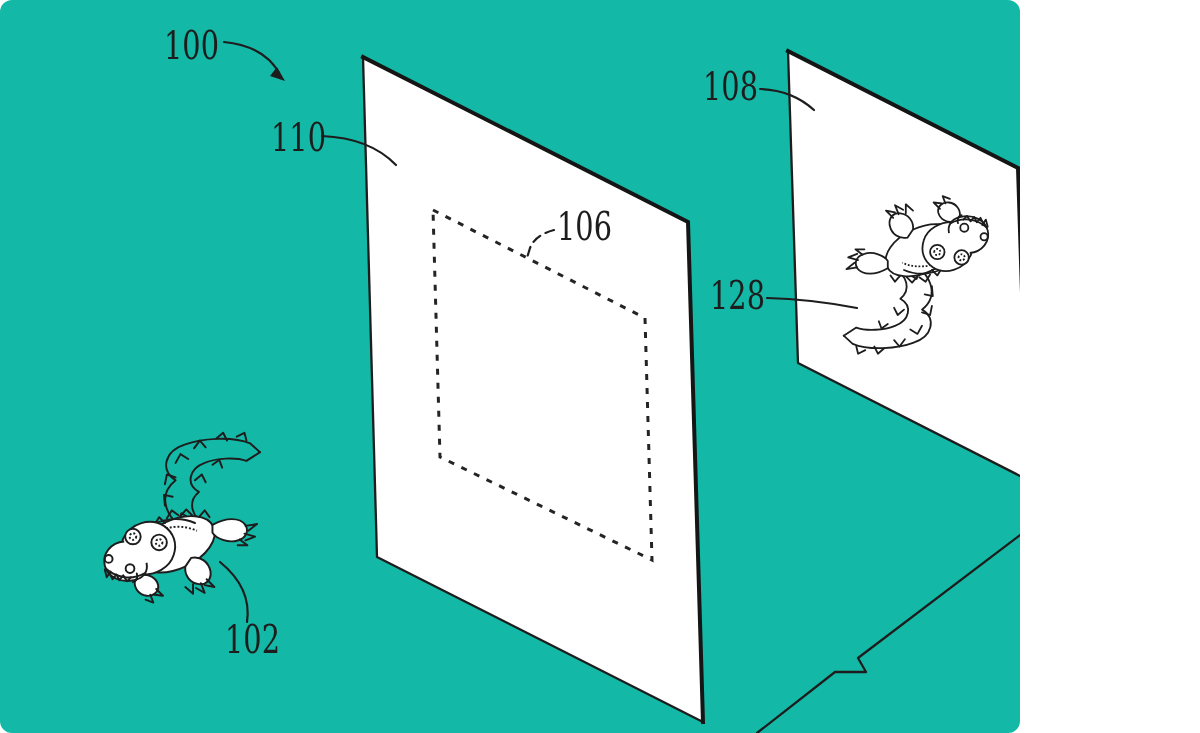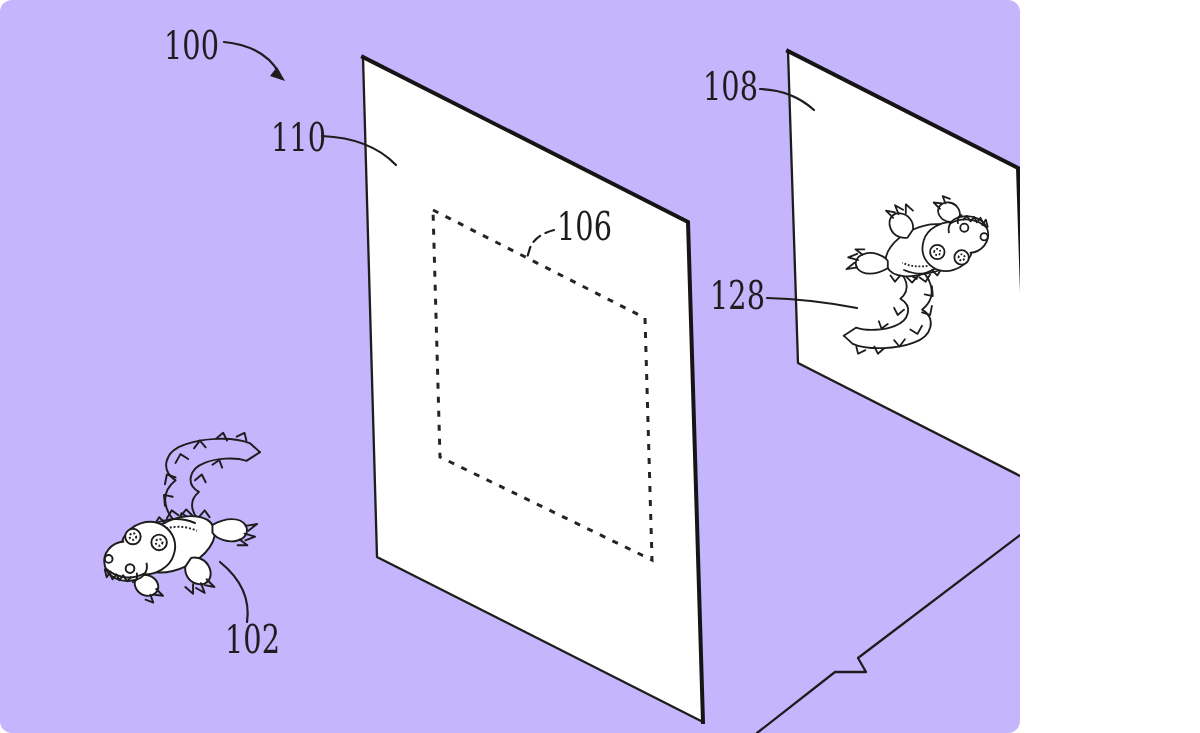--- a/index.html
+++ b/index.html
@@ -1,19 +1,19 @@
 <!DOCTYPE html>
 <html><head>
 <meta charset="utf-8">
 <style>
   html,body{margin:0;padding:0;background:#ffffff;}
   .stage{
     position:relative;
     width:1020px;height:733px;
-    background:#c4b5fd;
+    background:#14b8a6;
     overflow:hidden;
     font-family:"DejaVu Serif", serif;
     border-radius:12px;
   }
   .stage svg{position:absolute;left:0;top:0;}
   .ref-label{
     position:absolute;
     font-size:36px;
     line-height:1;
     color:#1d1d1d;

